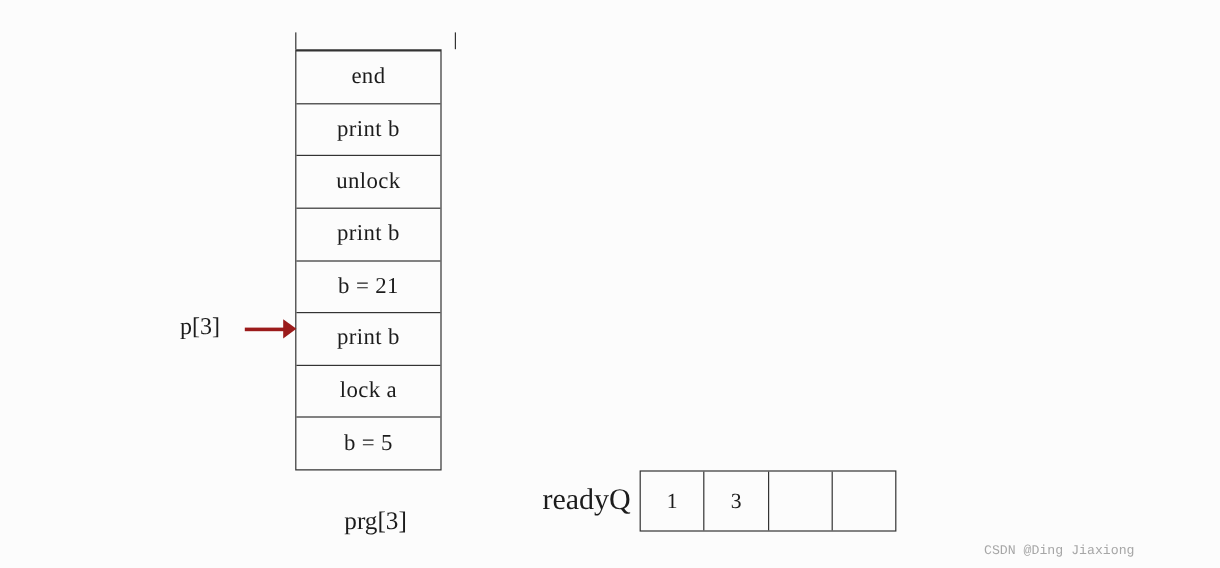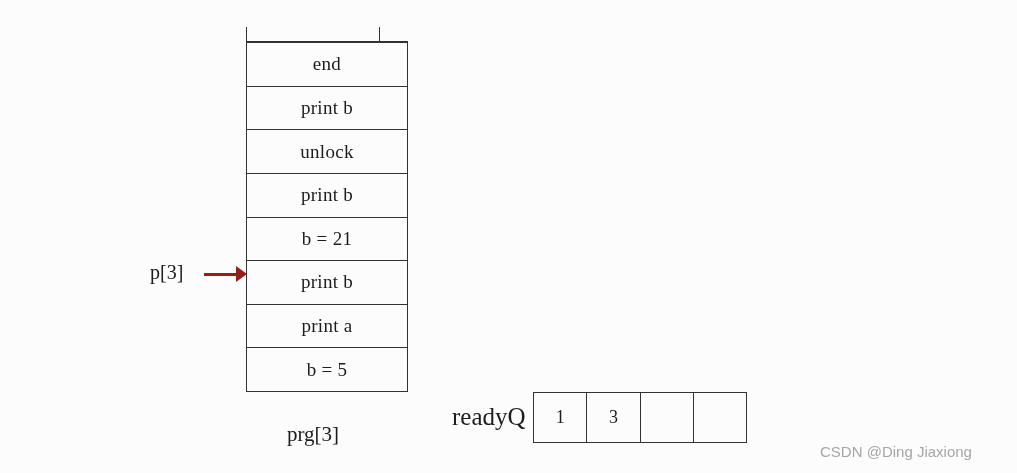--- a/index.html
+++ b/index.html
@@ -22,21 +22,21 @@
 
   
   .stack-open-top {
     position: absolute; left: 246px; top: 27px;
     width: 134px; height: 14px;
     border-left: 1.5px solid var(--line);
     border-right: 1.5px solid var(--line);
   }
   .stack {
     position: absolute; left: 246px; top: 41px;
-    width: 162px; height: 351px;
+    width: 122px; height: 351px;
     border: 1.5px solid var(--line);
     border-top-width: 2.5px;
     display: flex; flex-direction: column;
   }
   .cell {
     flex: 1;
     border-bottom: 1.5px solid var(--line);
     display: flex; align-items: center; justify-content: center;
     font-size: 19px;
     letter-spacing: 0.3px;
@@ -81,42 +81,42 @@
   .qcell {
     flex: 1;
     border-right: 1.5px solid var(--line);
     display: flex; align-items: center; justify-content: center;
     font-size: 18px;
   }
   .qcell:last-child { border-right: none; }
 
   
   .watermark {
-    position: absolute; left: 820px; top: 443px;
-    font-family: Liberation Sans, sans-serif;
-    font-size: 15px;
+    position: absolute; left: 820px; top: 454px;
+    font-family: Liberation Mono, monospace;
+    font-size: 11px;
     color: var(--watermark);
     white-space: nowrap;
   }
 </style>
 </head>
 <body>
 
 <div class="canvas">
 
   <div class="stack-open-top"></div>
 
   <div class="stack">
     <div class="cell">end</div>
     <div class="cell">print b</div>
     <div class="cell">unlock</div>
     <div class="cell">print b</div>
     <div class="cell">b = 21</div>
     <div class="cell">print b</div>
-    <div class="cell">print a</div>
+    <div class="cell">lock a</div>
     <div class="cell">b = 5</div>
   </div>
 
   <div class="prg-label">prg[3]</div>
 
   <div class="pointer-label">p[3]</div>
   <div class="arrow-shaft"></div>
   <div class="arrow-head"></div>
 
   <div class="readyq-label">readyQ</div>

